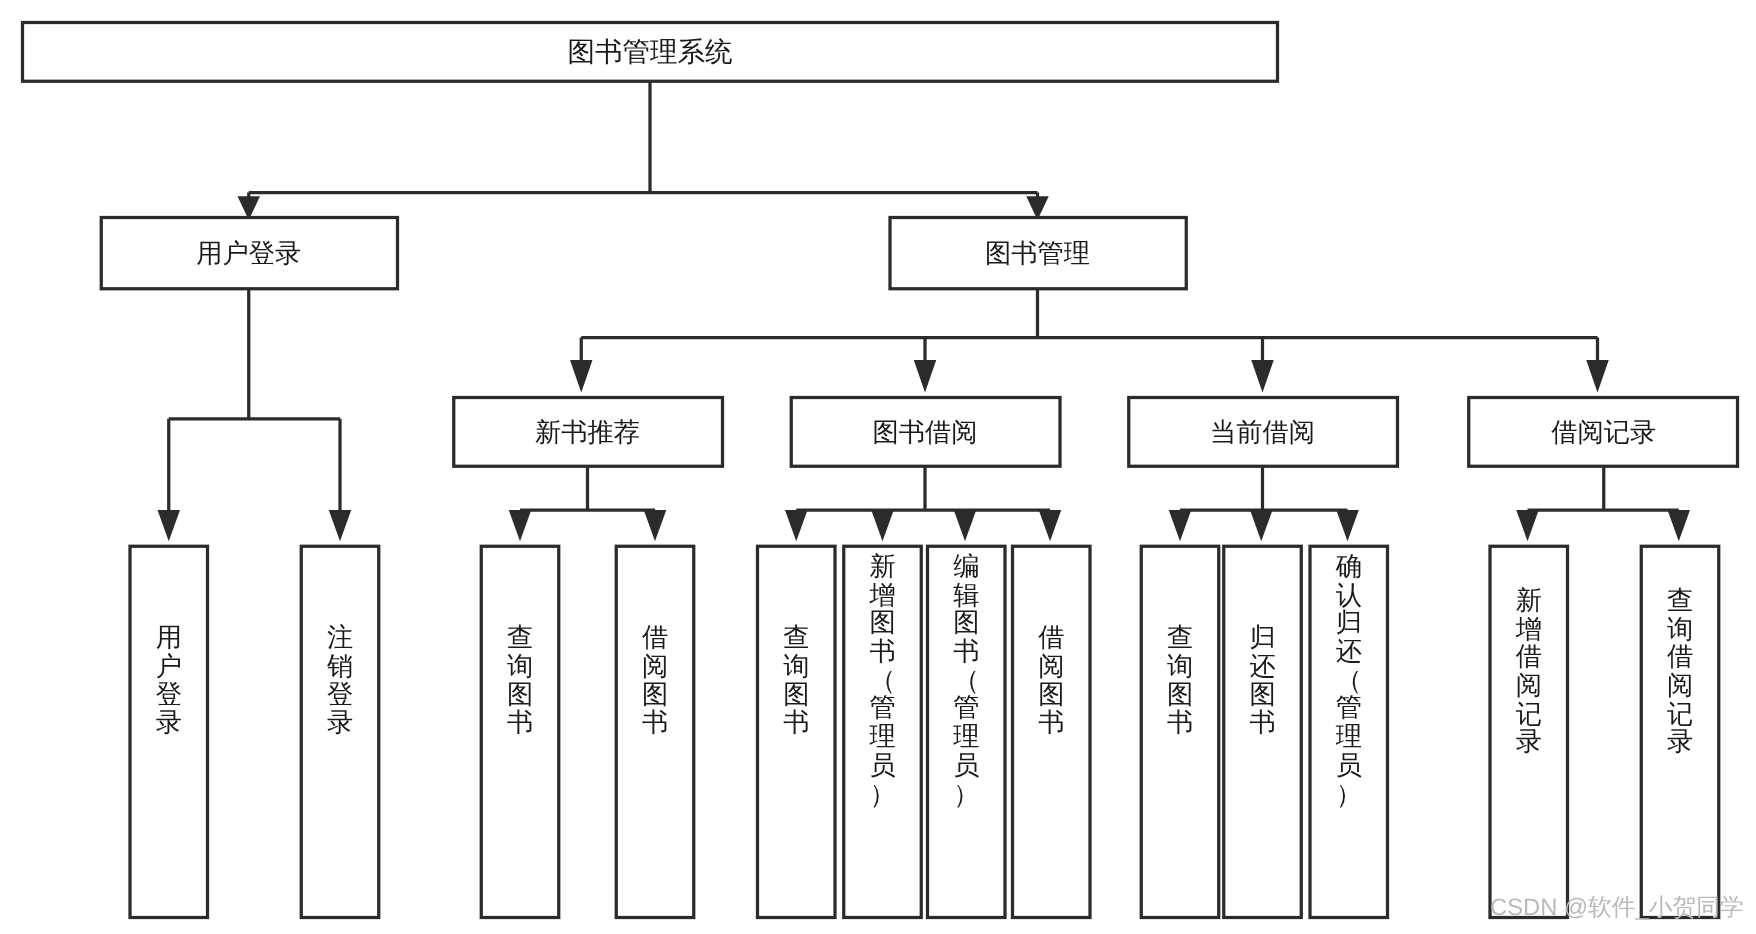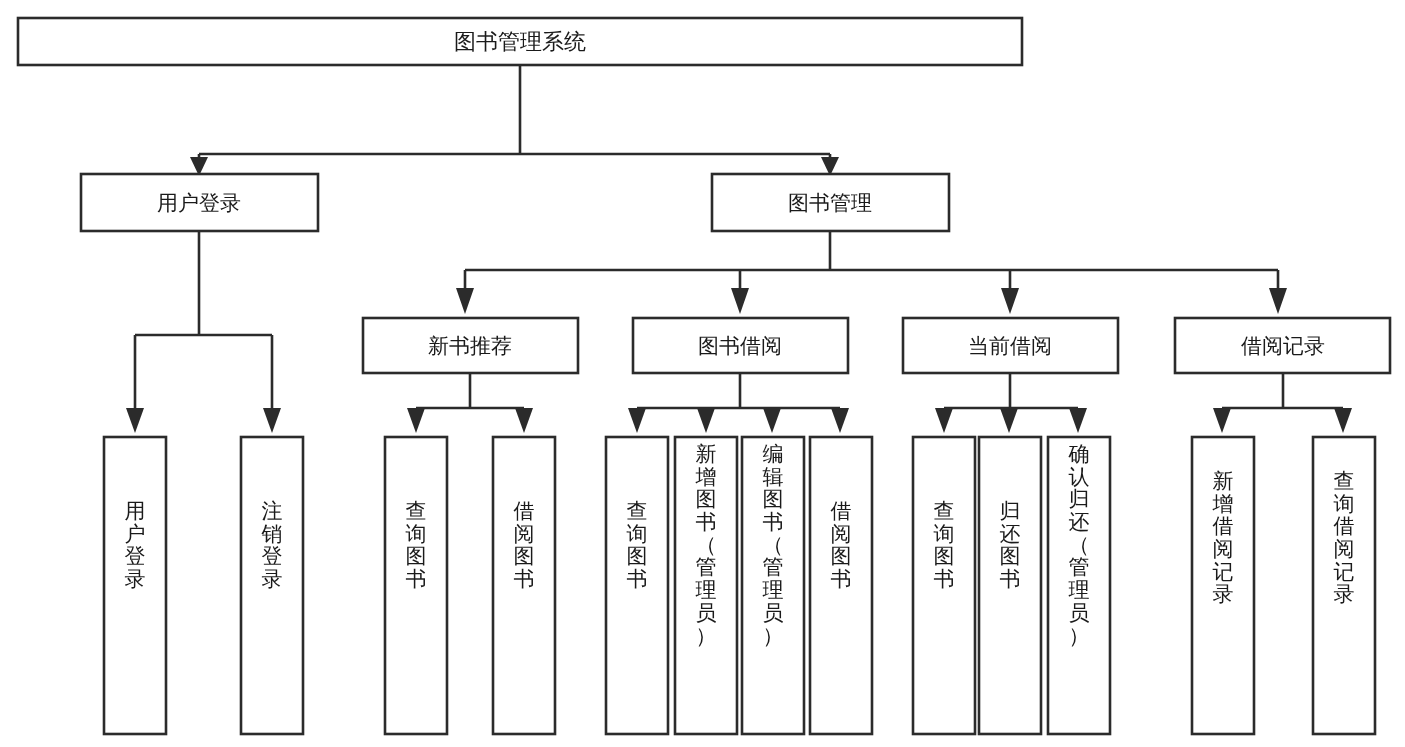--- a/index.html
+++ b/index.html
@@ -256,14 +256,15 @@
 阅
 记
 录</div>
   <div class="leaf-label" style="left:1313px; top:470px; width:62px;">查
 询
 借
 阅
 记
 录</div>
 
+  <div class="watermark">CSDN @软件_小贺同学</div>
 
 </div>
 
 </body></html>

